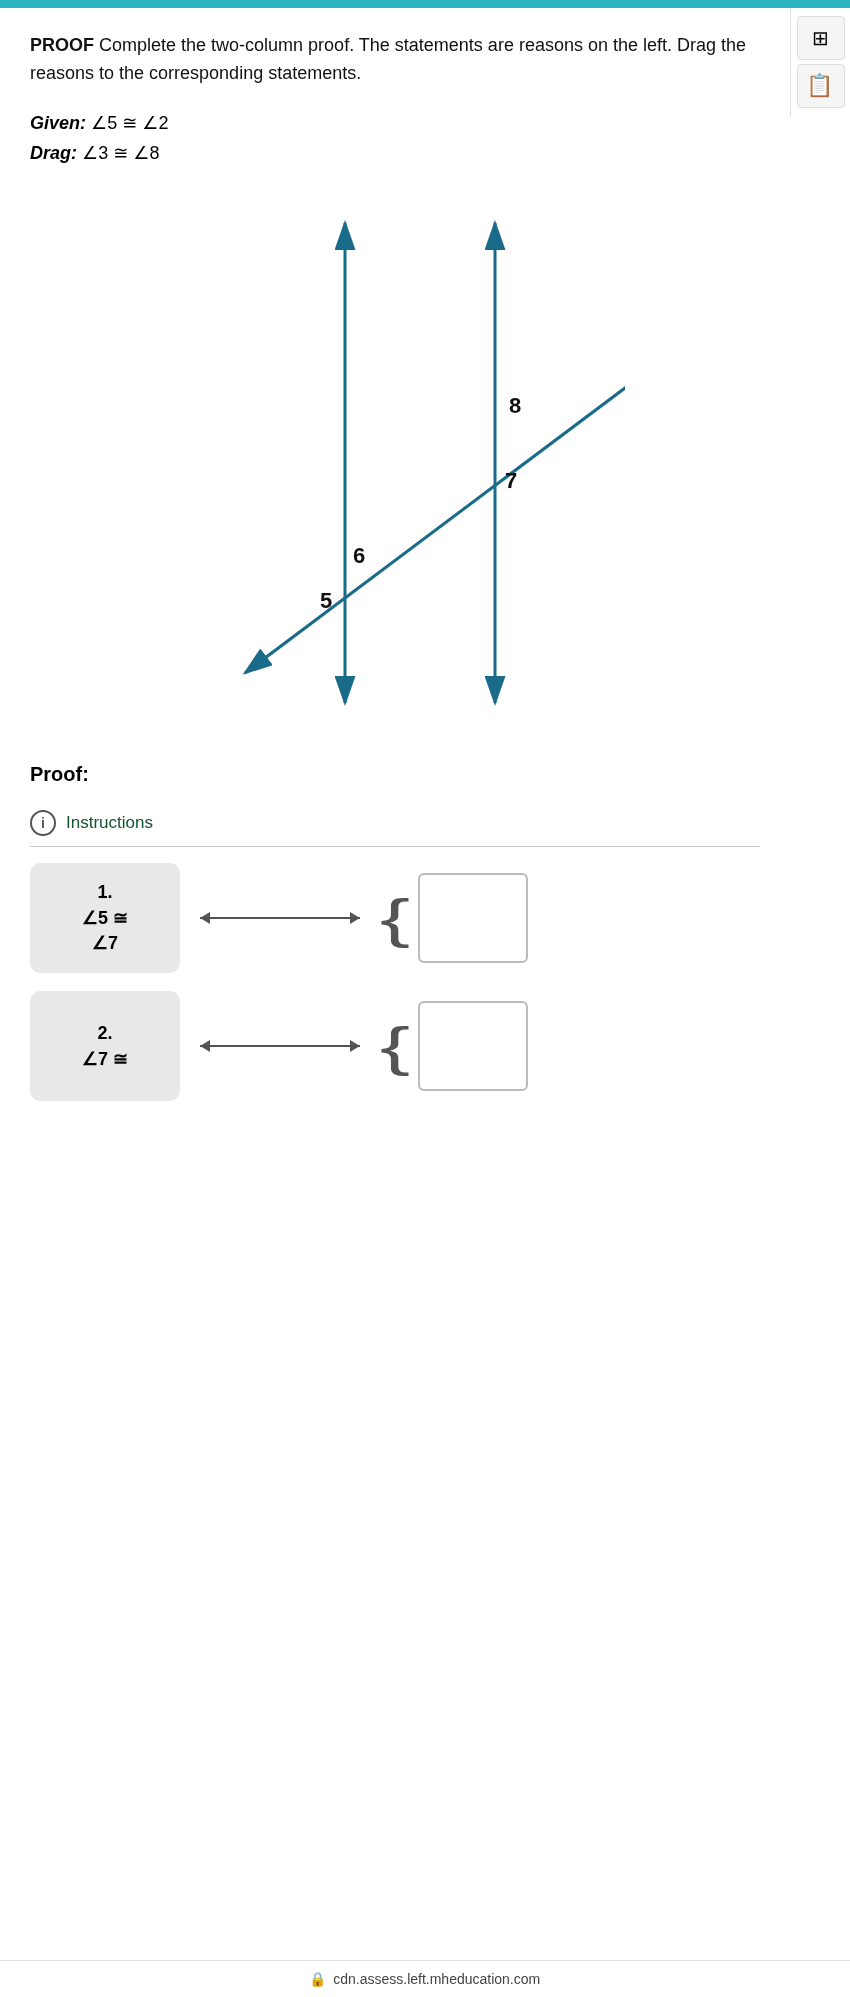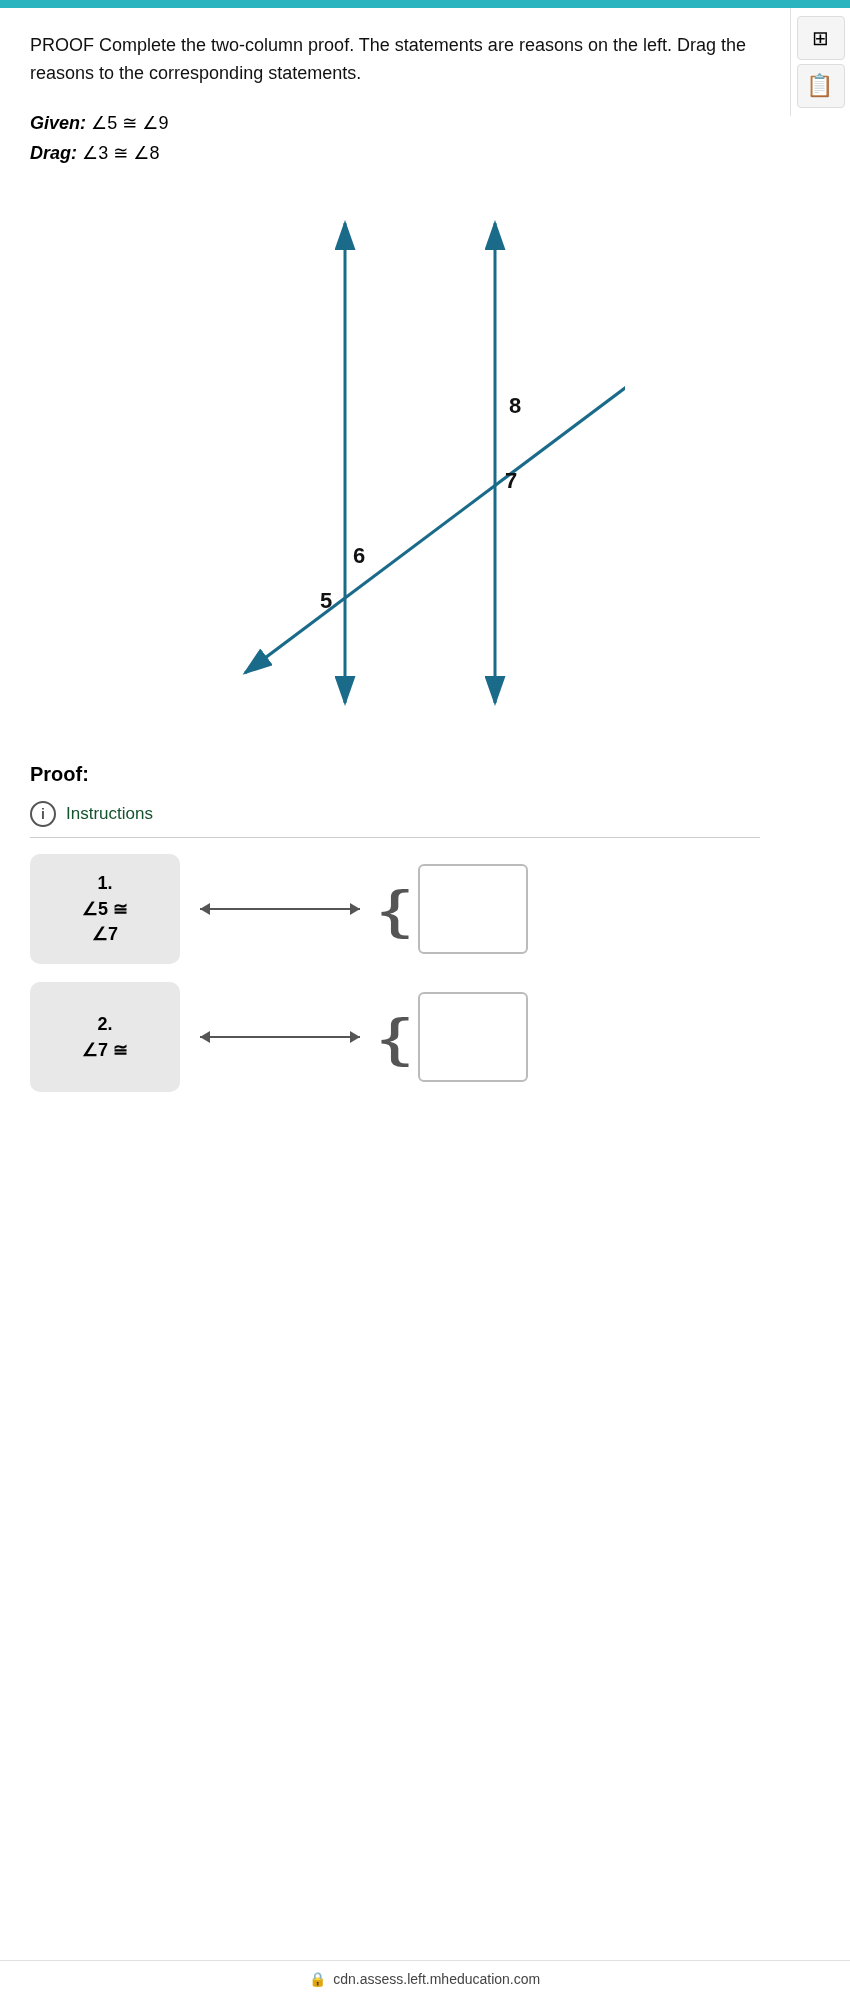--- a/index.html
+++ b/index.html
@@ -54,21 +54,21 @@
     }
 
     .proof-intro {
       font-size: 18px;
       line-height: 1.55;
       color: #111;
       margin-bottom: 20px;
     }
 
     .proof-intro strong {
-      font-weight: 400;
+      font-weight: 700;
       margin-top: 28px;
     }
 
     .given-prove {
       margin-bottom: 24px;
       font-size: 18px;
       line-height: 1.7;
     }
 
     .given-prove .label {
@@ -80,21 +80,21 @@
     .diagram-container {
       display: flex;
       justify-content: center;
       margin: 10px 0 30px 0;
     }
 
     
     .proof-label {
       font-size: 20px;
       font-weight: 700;
-      margin-bottom: 15px;
+      margin-bottom: 24px;
     }
 
     
     .instructions-row {
       display: flex;
       align-items: center;
       gap: 10px;
       margin-bottom: 16px;
       padding-bottom: 10px;
       border-bottom: 1px solid #ccc;
@@ -259,21 +259,21 @@
 
 <div class="main-content">
 
   <p class="proof-intro">
     <strong>PROOF</strong><span> Complete the two-column proof. The statements are reasons on the left. Drag the reasons to the corresponding statements.</span>
   </p>
 
   <div class="given-prove">
     <div>
       <span class="label">Given:</span>
-      <span>∠5 ≅ ∠9</span>
+      <span>∠5 ≅ ∠2</span>
     </div>
     <div>
       <span class="label">Drag:</span>
       <span>∠3 ≅ ∠8</span>
     </div>
   </div>
 
   <div class="diagram-container">
     <svg width="460" height="540" viewBox="0 0 460 540">
 

